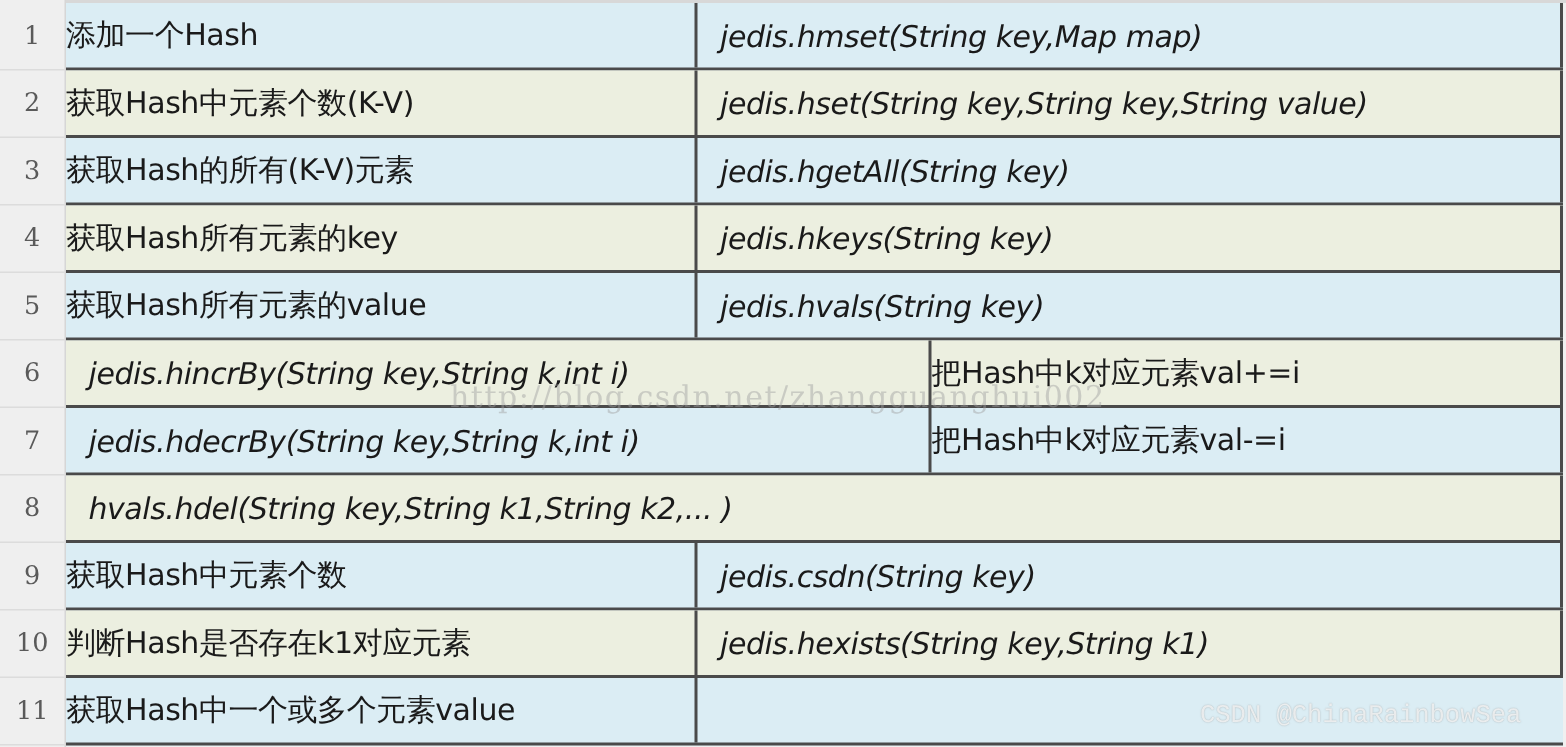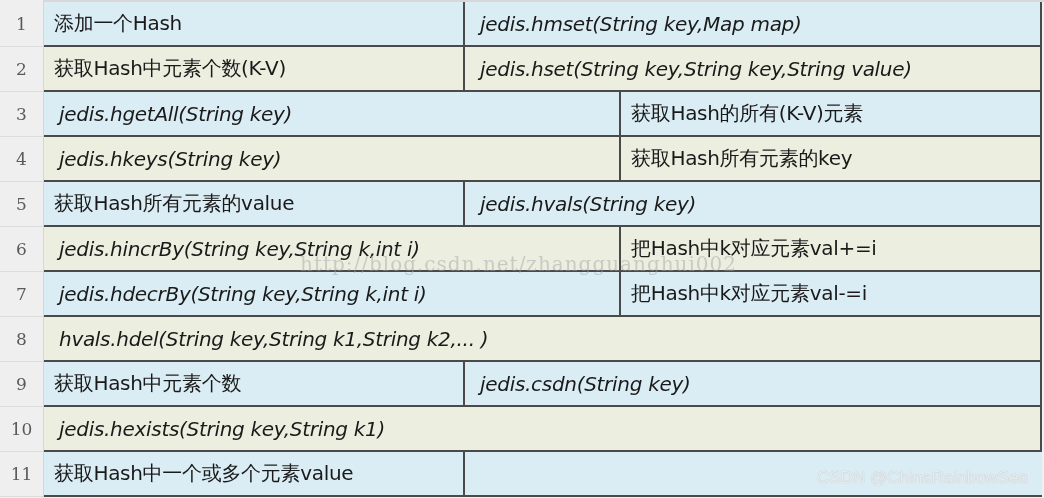--- a/index.html
+++ b/index.html
@@ -67,21 +67,21 @@
       align-items: center;
       font-family: "DejaVu Sans", "Liberation Sans", sans-serif;
       font-size: 20px;
       color: #1a1a1a;
       white-space: nowrap;
       overflow: hidden;
       letter-spacing: -0.3px;
     }
     .cell.desc {
       width: 421px;
-      padding-left: 10px;
+      padding-left: 0;
       box-sizing: border-box;
       border-right: 2px solid #4a4a4a;
     }
     .cell.method {
       flex: 1;
       padding-left: 15px;
       box-sizing: border-box;
       border-right: 2px solid #4a4a4a;
       font-style: italic;
     }
@@ -93,27 +93,26 @@
       font-size: 20px;
       color: rgba(160,160,160,0.45);
       letter-spacing: 1px;
       pointer-events: none;
       white-space: nowrap;
     }
     .watermark-2 {
       position: absolute;
       left: 800px;
       top: 468px;
-      font-family: Liberation Sans, sans-serif;
+      font-family: Liberation Mono, monospace;
       font-size: 17px;
       color: rgba(255,255,255,0.75);
       text-shadow: 0 0 1px rgba(120,120,120,0.6);
       pointer-events: none;
       white-space: nowrap;
-      margin-left: 17px;
     }
   </style>
 </head>
 <body>
 
 <div class="page">
   <div class="top-edge"></div>
   <div class="gutter"></div>
 
   <div class="table">
@@ -122,27 +121,27 @@
       <div class="cell desc">添加一个Hash</div>
       <div class="cell method">jedis.hmset(String key,Map map)</div>
     </div>
     <div class="row even">
       <div class="ln">2</div>
       <div class="cell desc">获取Hash中元素个数(K-V)</div>
       <div class="cell method">jedis.hset(String key,String key,String value)</div>
     </div>
     <div class="row odd">
       <div class="ln">3</div>
+      <div class="cell desc">获取Hash的所有(K-V)元素</div>
       <div class="cell method">jedis.hgetAll(String key)</div>
-      <div class="cell desc">获取Hash的所有(K-V)元素</div>
     </div>
     <div class="row even">
       <div class="ln">4</div>
+      <div class="cell desc">获取Hash所有元素的key</div>
       <div class="cell method">jedis.hkeys(String key)</div>
-      <div class="cell desc">获取Hash所有元素的key</div>
     </div>
     <div class="row odd">
       <div class="ln">5</div>
       <div class="cell desc">获取Hash所有元素的value</div>
       <div class="cell method">jedis.hvals(String key)</div>
     </div>
     <div class="row even">
       <div class="ln">6</div>
       <div class="cell method">jedis.hincrBy(String key,String k,int i)</div>
       <div class="cell desc">把Hash中k对应元素val+=i</div>
@@ -156,20 +155,21 @@
       <div class="ln">8</div>
       <div class="cell method">hvals.hdel(String key,String k1,String k2,... )</div>
     </div>
     <div class="row odd">
       <div class="ln">9</div>
       <div class="cell desc">获取Hash中元素个数</div>
       <div class="cell method">jedis.csdn(String key)</div>
     </div>
     <div class="row even">
       <div class="ln">10</div>
+      <div class="cell desc">判断Hash是否存在k1对应元素</div>
       <div class="cell method">jedis.hexists(String key,String k1)</div>
     </div>
     <div class="row odd">
       <div class="ln">11</div>
       <div class="cell desc">获取Hash中一个或多个元素value</div>
     </div>
   </div>
 
   <div class="watermark-1">http://blog.csdn.net/zhangguanghui002</div>
   <div class="watermark-2">CSDN @ChinaRainbowSea</div>

